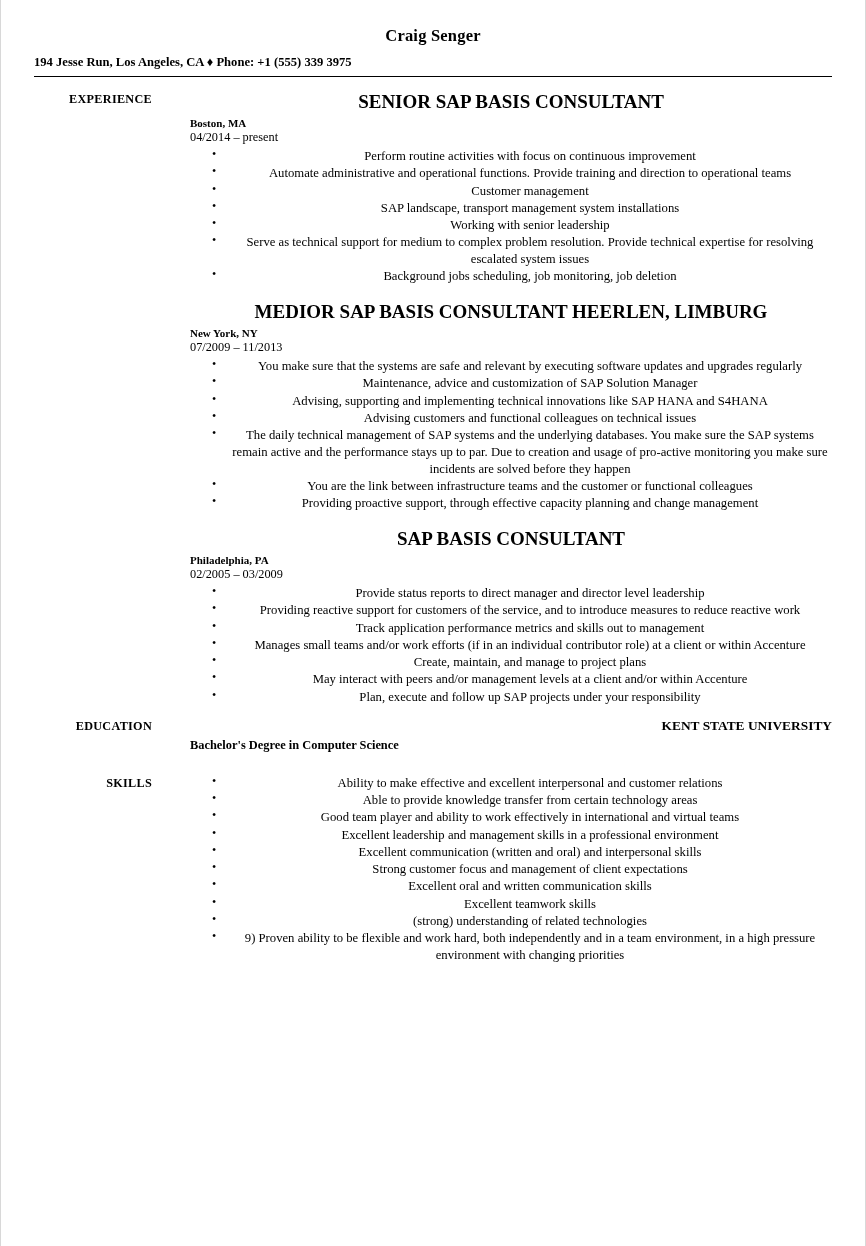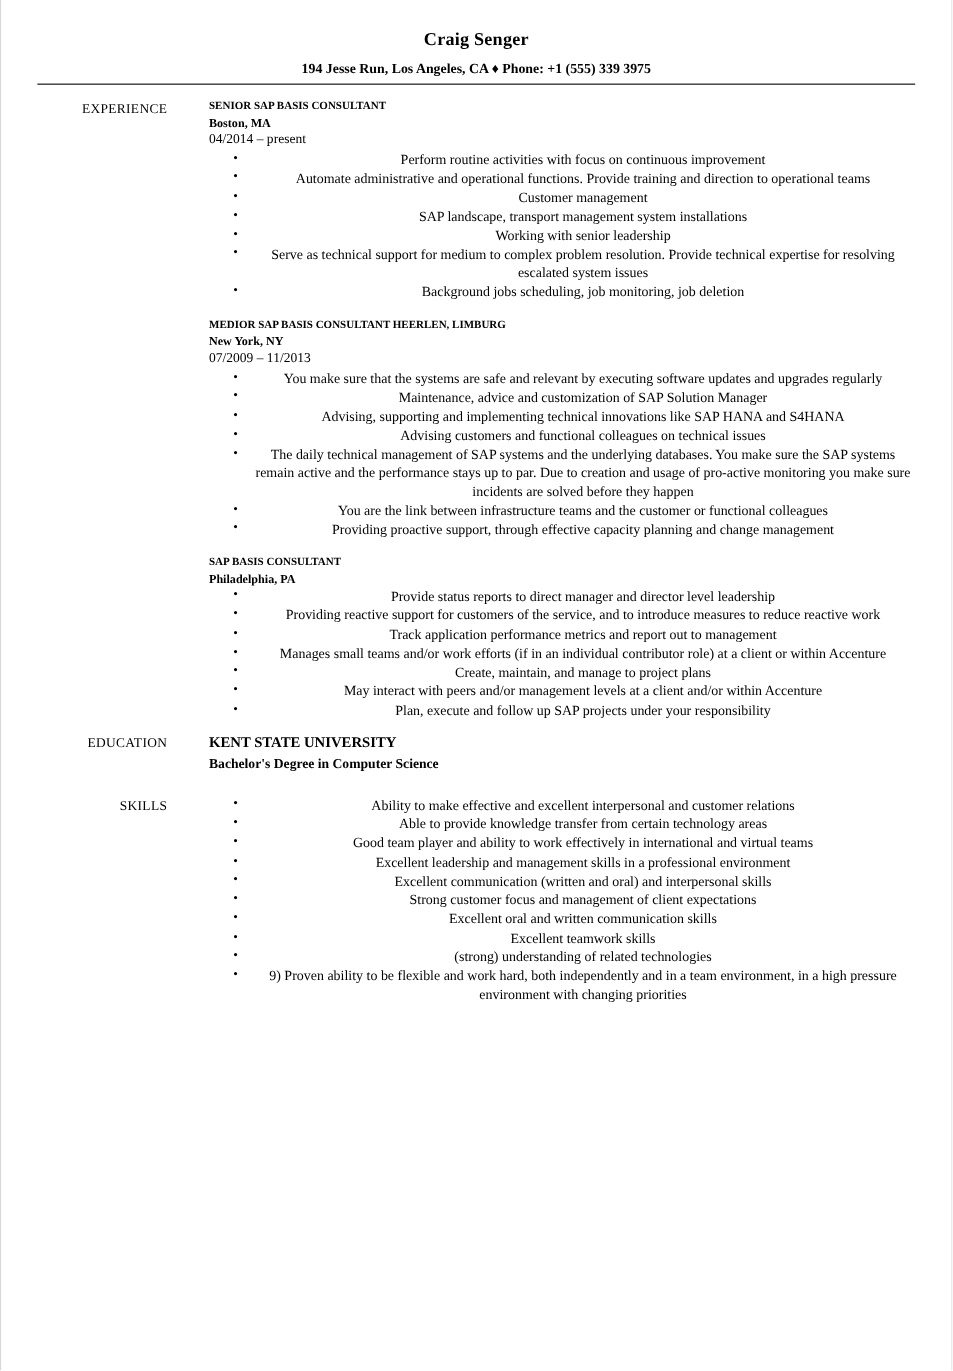--- a/index.html
+++ b/index.html
@@ -36,60 +36,60 @@
     width: 798px;
   }
   .resume-name {
     text-align: center;
     font-weight: bold;
     font-size: 16.5px;
     letter-spacing: 0.2px;
     margin: 0 0 9px 0;
   }
   .resume-contact {
-    text-align: center;
     font-weight: bold;
     font-size: 12.6px;
     margin: 0 0 6px 0;
   }
   .rule {
     border: 0;
     border-top: 1.6px solid #000;
     margin: 0 0 14px 0;
   }
   .section {
     display: flex;
     align-items: flex-start;
     margin-bottom: 2px;
   }
   .section-label {
     width: 118px;
     flex: 0 0 118px;
-    font-weight: normal;
+    font-weight: bold;
     font-size: 12.2px;
     letter-spacing: 0.3px;
     text-align: right;
     padding-right: 0;
     padding-top: 1px;
   }
   .section-body {
     flex: 1 1 auto;
     padding-left: 38px;
     box-sizing: border-box;
   }
   .job {
     margin-bottom: 16px;
   }
   .job:last-child {
     margin-bottom: 0;
   }
   .job-title {
     font-weight: bold;
-    font-size: 10px;
+    font-size: 19px;
     margin: 0 0 4px 0;
+    text-align: center;
   }
   .job-location {
     font-weight: bold;
     font-size: 11px;
     margin: 0 0 1px 0;
   }
   .job-dates {
     font-size: 12.3px;
     margin: 0 0 3px 0;
   }
@@ -110,20 +110,21 @@
     content: "\2022";
     position: absolute;
     left: 0;
     top: -1px;
     font-size: 12px;
   }
   .edu-school {
     font-weight: bold;
     font-size: 13.4px;
     margin: 0 0 4px 0;
+    text-align: right;
   }
   .edu-degree {
     font-weight: bold;
     font-size: 12.4px;
     margin: 0;
   }
   .gap-education {
     margin-top: 12px;
   }
   .gap-skills {
@@ -171,24 +172,25 @@
             <li>Advising customers and functional colleagues on technical issues</li>
             <li>The daily technical management of SAP systems and the underlying databases. You make sure the SAP systems remain active and the performance stays up to par. Due to creation and usage of pro-active monitoring you make sure incidents are solved before they happen</li>
             <li>You are the link between infrastructure teams and the customer or functional colleagues</li>
             <li>Providing proactive support, through effective capacity planning and change management</li>
           </ul>
         </div>
 
         <div class="job">
           <div class="job-title">SAP BASIS CONSULTANT</div>
           <div class="job-location">Philadelphia, PA</div>
+          <div class="job-dates">02/2005 – 03/2009</div>
           <ul class="bullets">
             <li>Provide status reports to direct manager and director level leadership</li>
             <li>Providing reactive support for customers of the service, and to introduce measures to reduce reactive work</li>
-            <li>Track application performance metrics and report out to management</li>
+            <li>Track application performance metrics and skills out to management</li>
             <li>Manages small teams and/or work efforts (if in an individual contributor role) at a client or within Accenture</li>
             <li>Create, maintain, and manage to project plans</li>
             <li>May interact with peers and/or management levels at a client and/or within Accenture</li>
             <li>Plan, execute and follow up SAP projects under your responsibility</li>
           </ul>
         </div>
 
       </div>
     </div>
 

